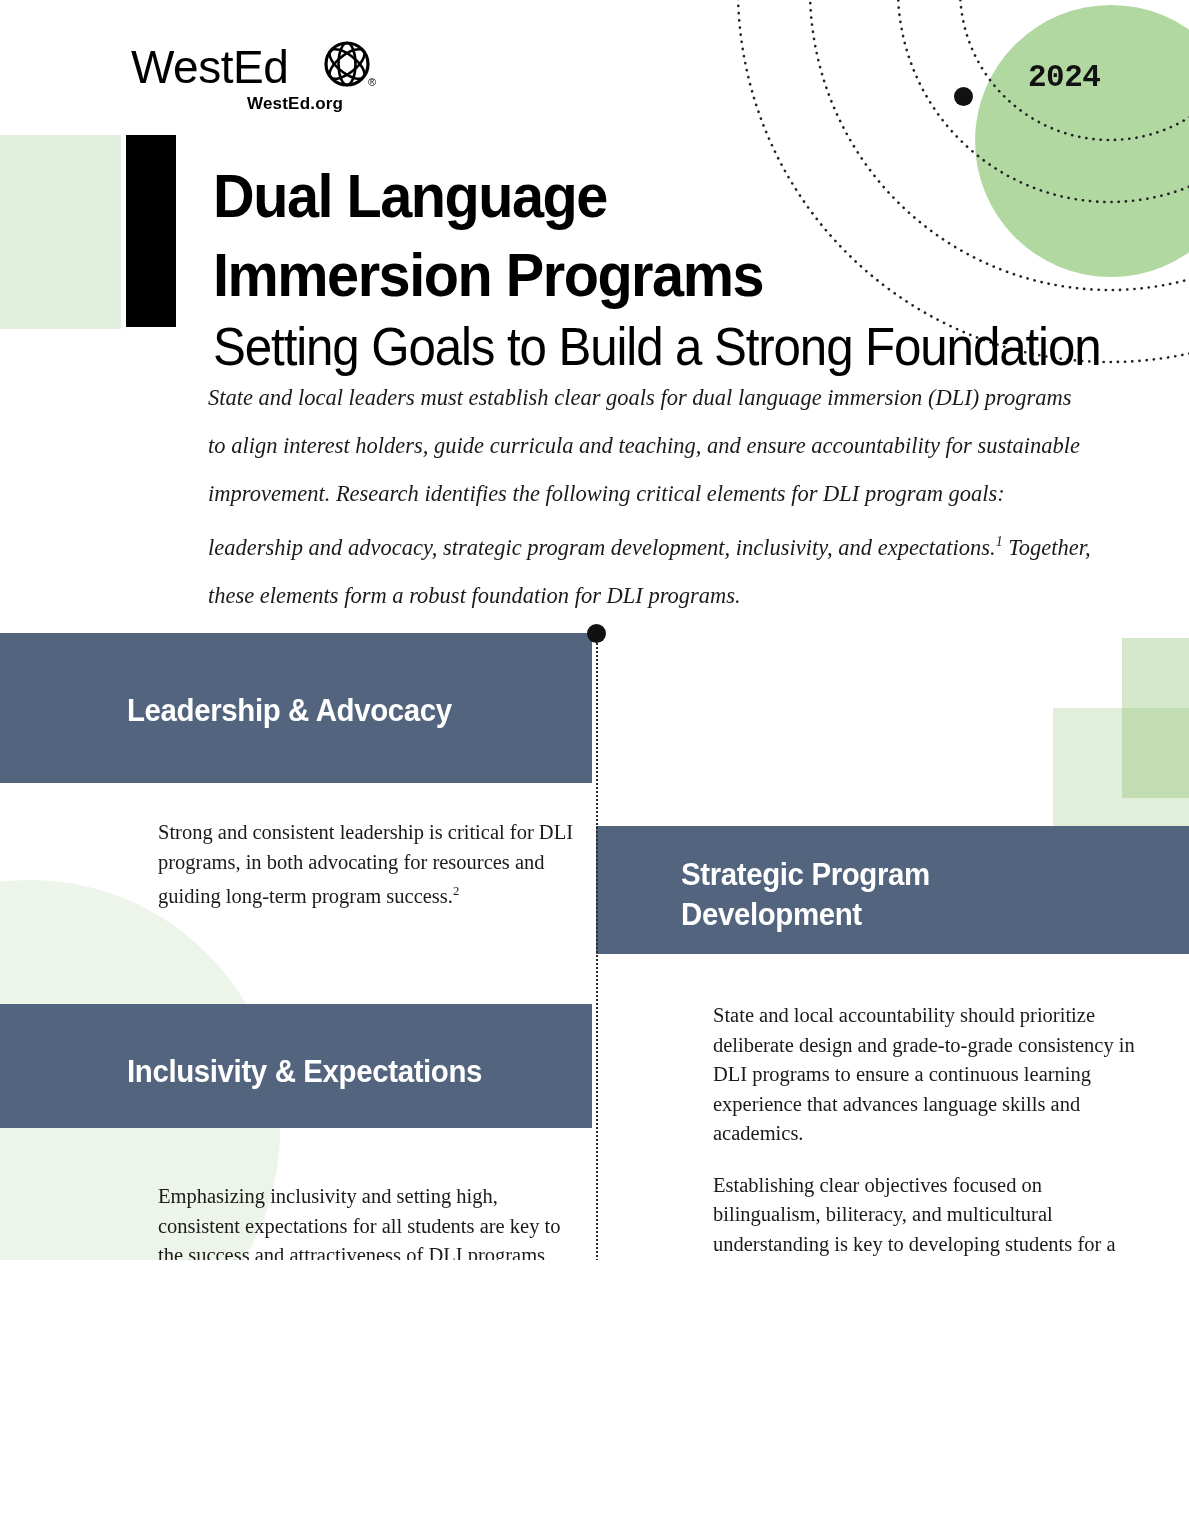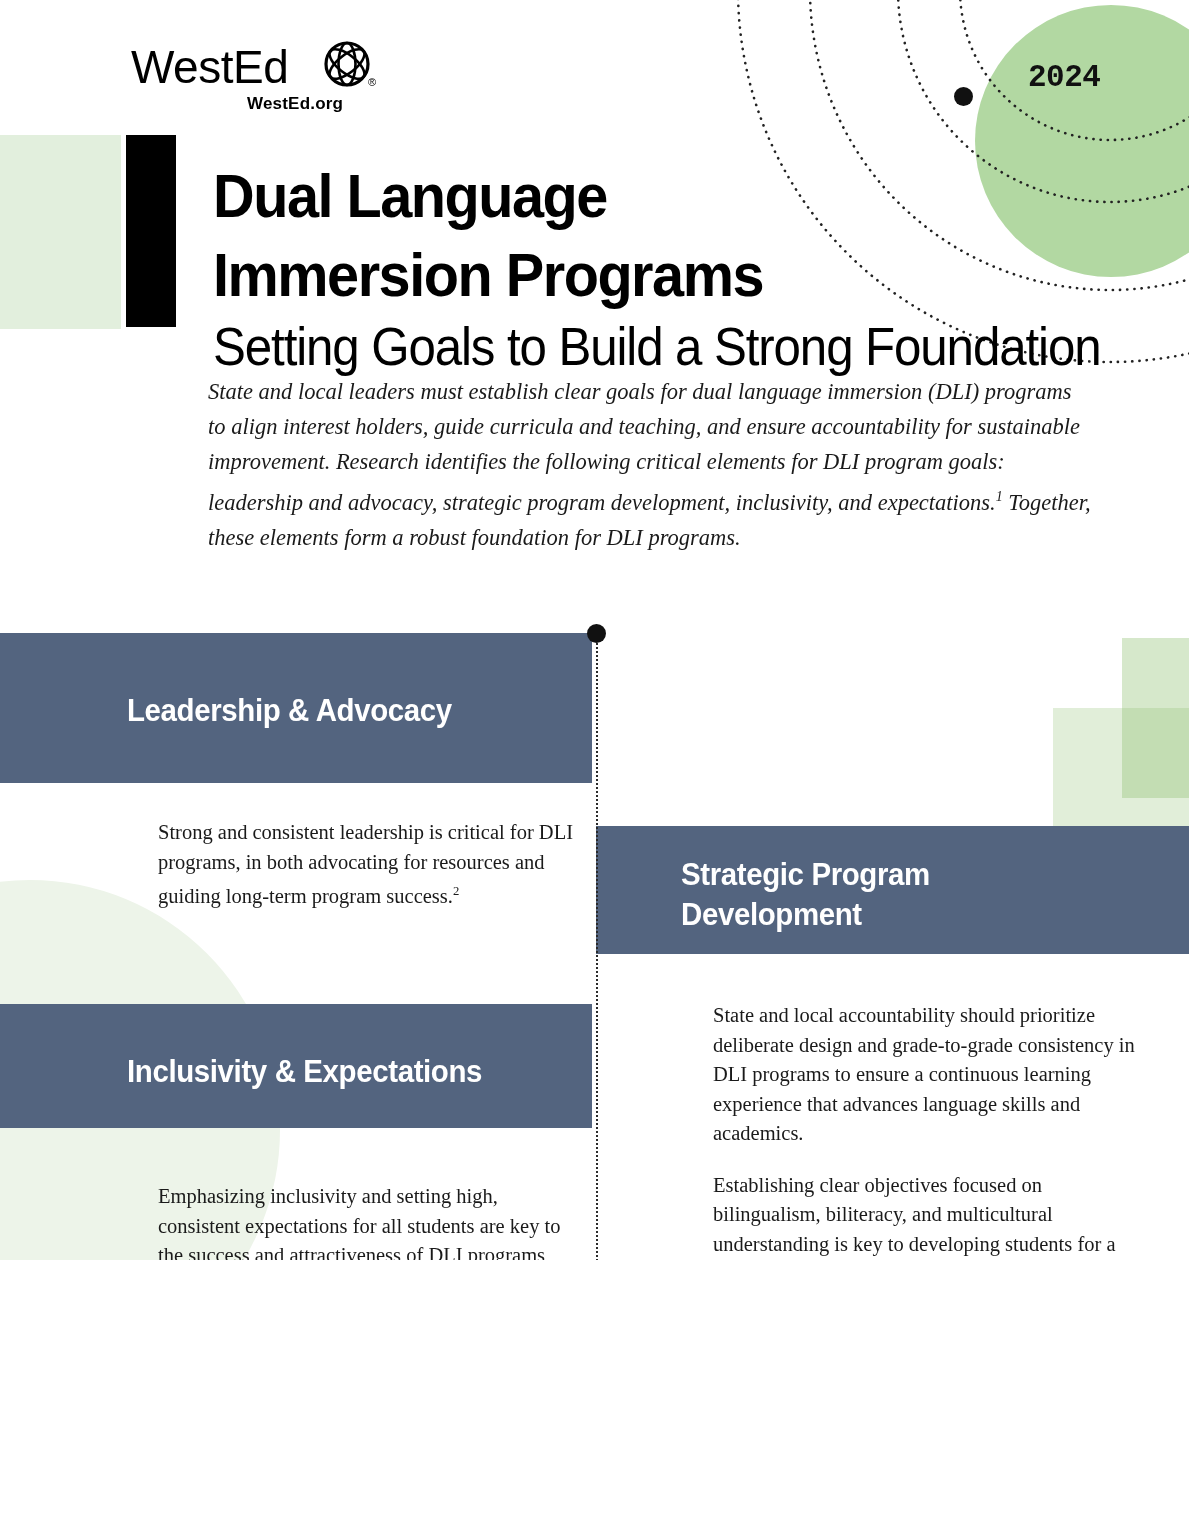--- a/index.html
+++ b/index.html
@@ -144,21 +144,21 @@
     white-space: nowrap;
   }
 
   .intro {
     position: absolute;
     left: 208px; top: 374px;
     width: 884px;
     font-family: "Liberation Serif", serif;
     font-style: italic;
     font-size: 22.5px;
-    line-height: 35px;
+    line-height: 48px;
     color: #1a1a1a;
   }
   .intro sup { font-size: 0.62em; vertical-align: super; font-style: italic; }
 
   .year-badge {
     position: absolute;
     left: 1028px; top: 60px;
     font-family: Liberation Mono, monospace;
     font-weight: 700;
     font-size: 31px;

